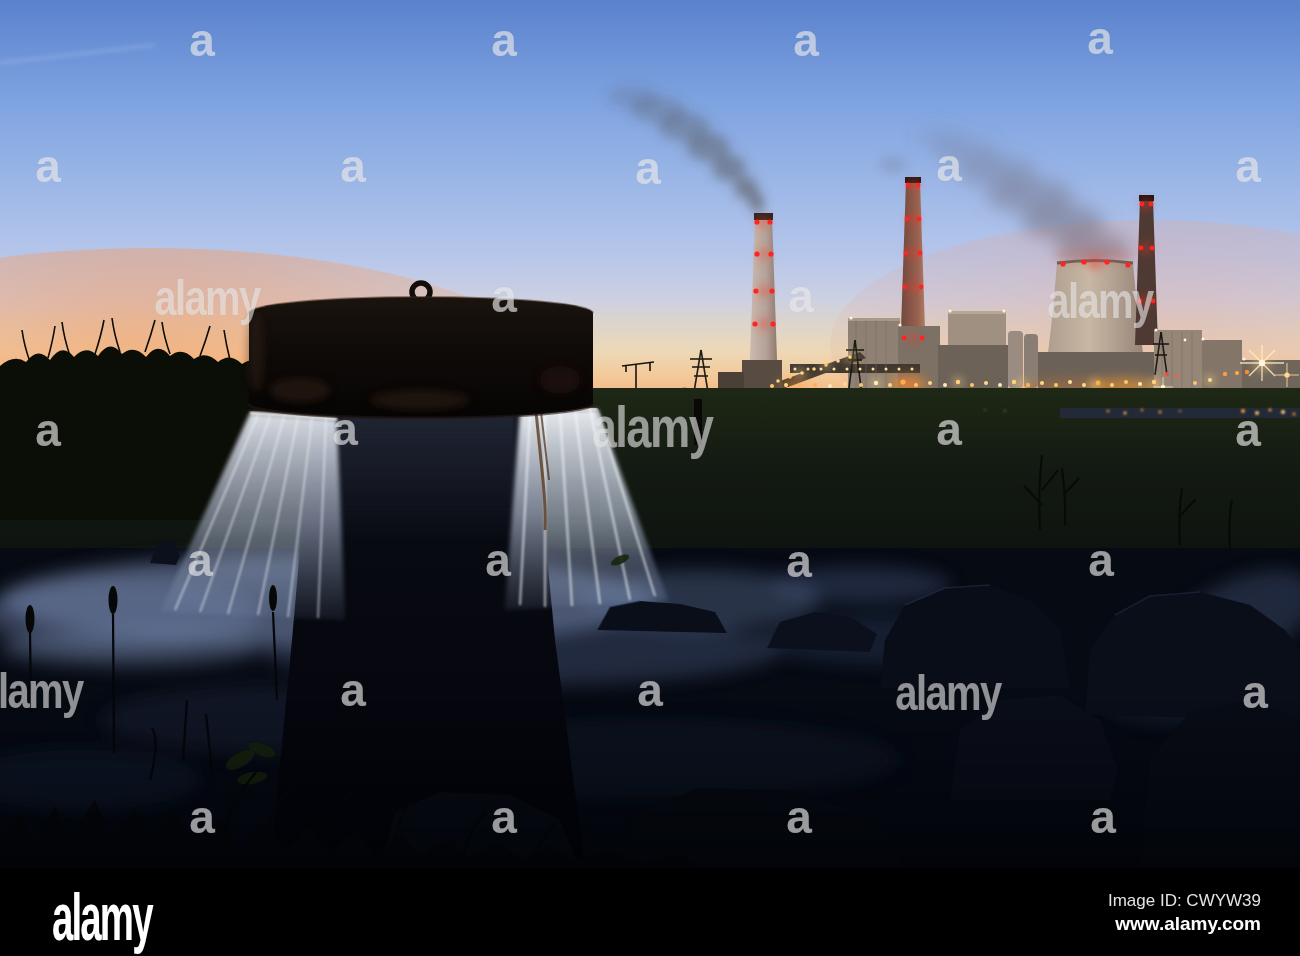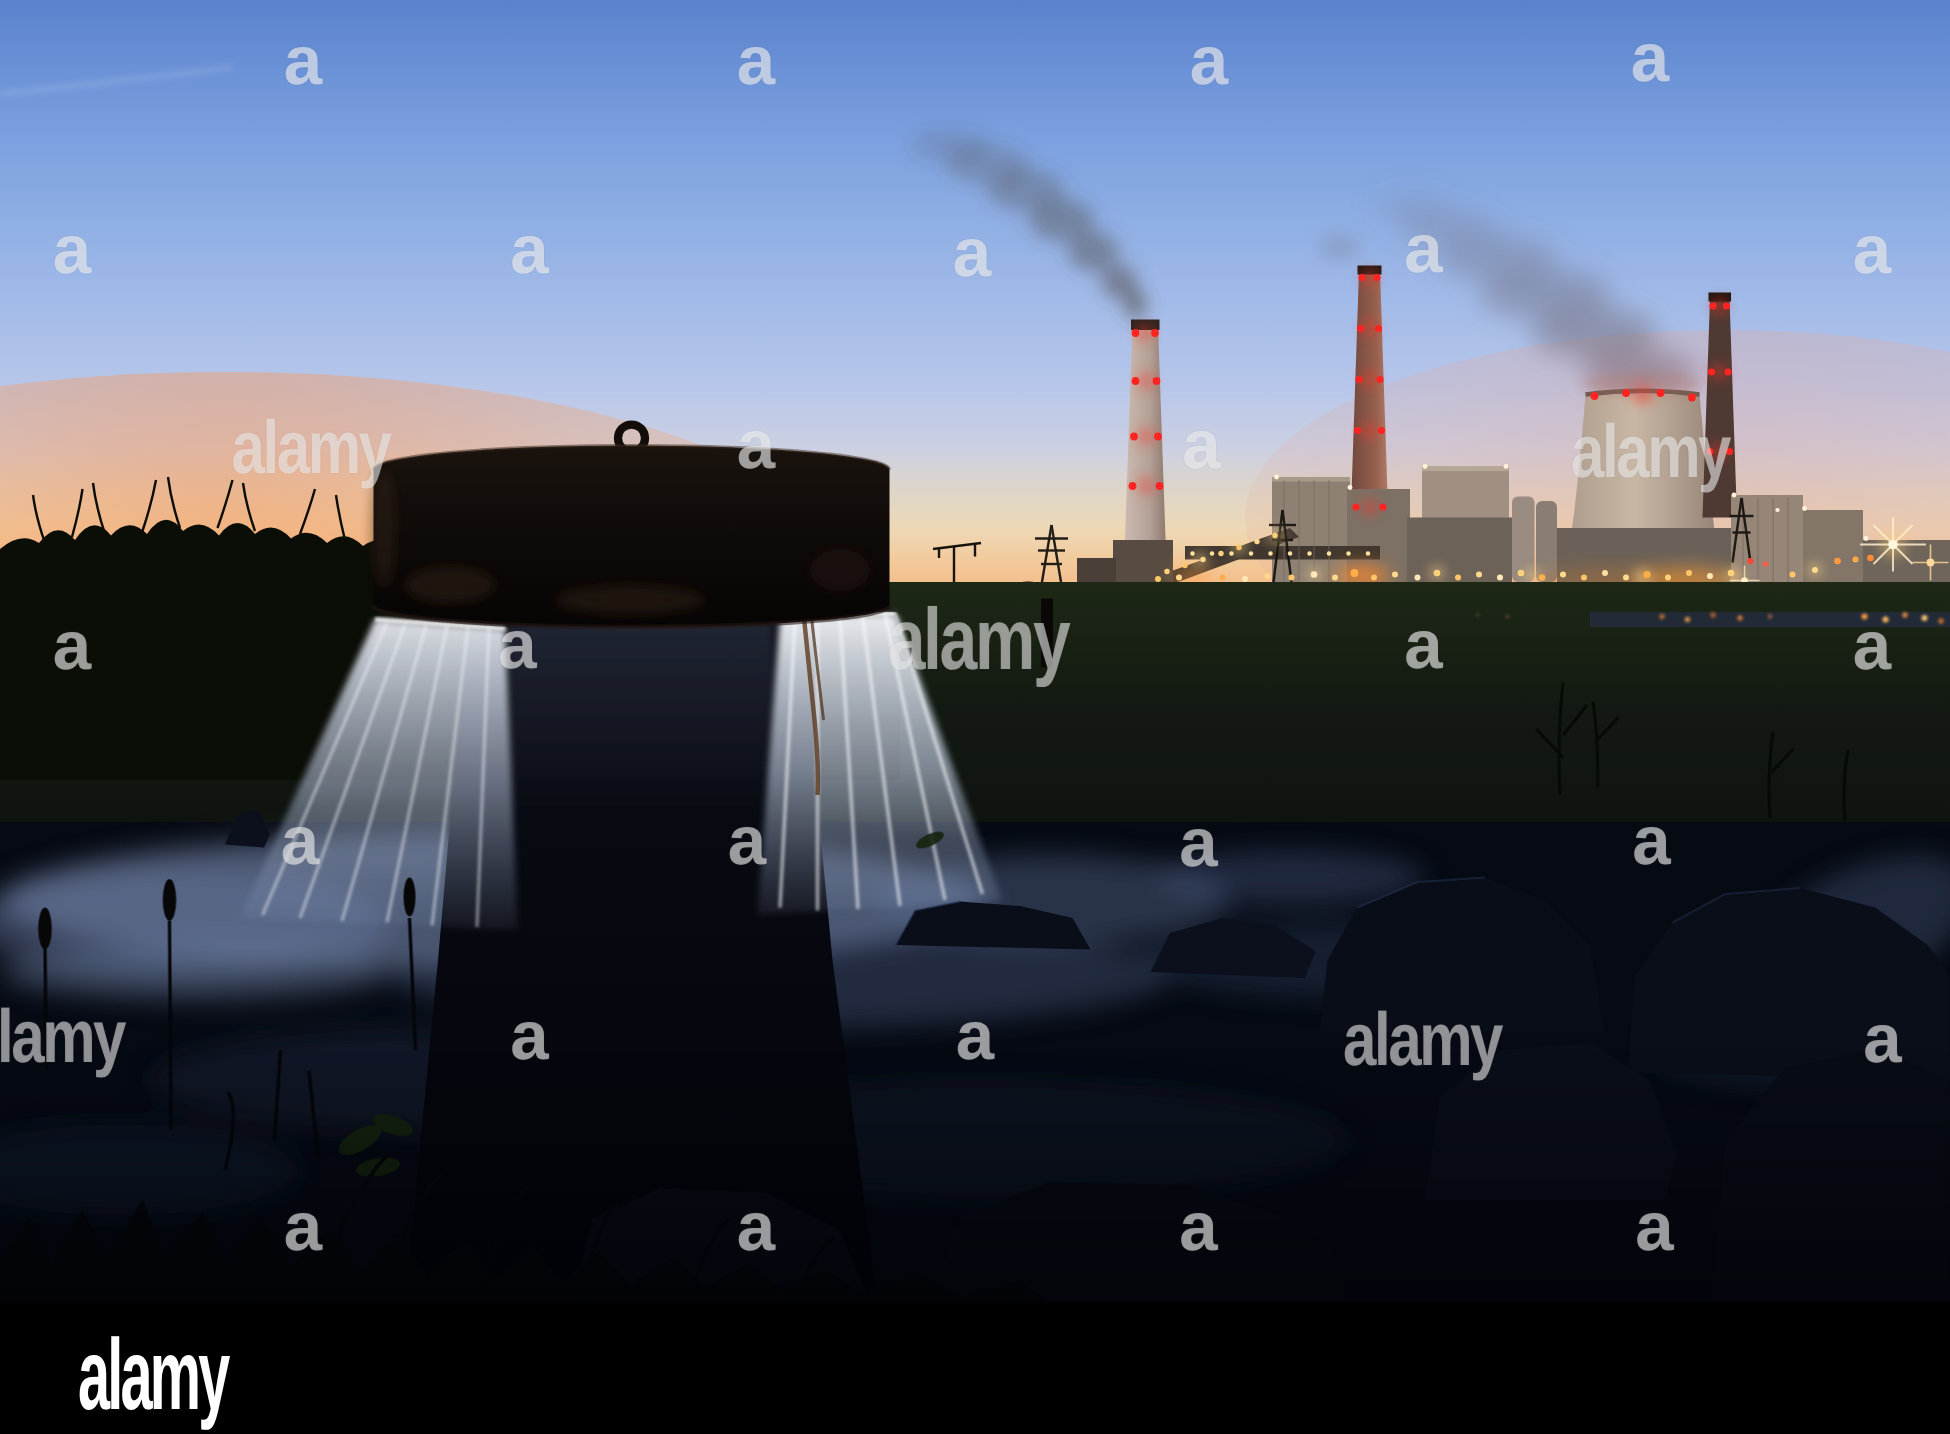--- a/index.html
+++ b/index.html
@@ -556,14 +556,18 @@
     <div class="wm" style="left:1103px;top:817px">a</div>
     <div class="wm brand" style="left:207px;top:298px">alamy</div>
     <div class="wm brand" style="left:1100px;top:301px">alamy</div>
     <div class="wm brand" style="left:30px;top:691px">alamy</div>
     <div class="wm brand" style="left:948px;top:693px">alamy</div>
     <div class="wm brand big" style="left:652px;top:427px">alamy</div>
   </div>
 
   <div class="footer">
     <div class="logo">alamy</div>
+    <div class="meta">
+      <div class="image-id">Image ID: CWYW39</div>
+      <div class="url">www.alamy.com</div>
+    </div>
   </div>
 </div>
 
 </body></html>

